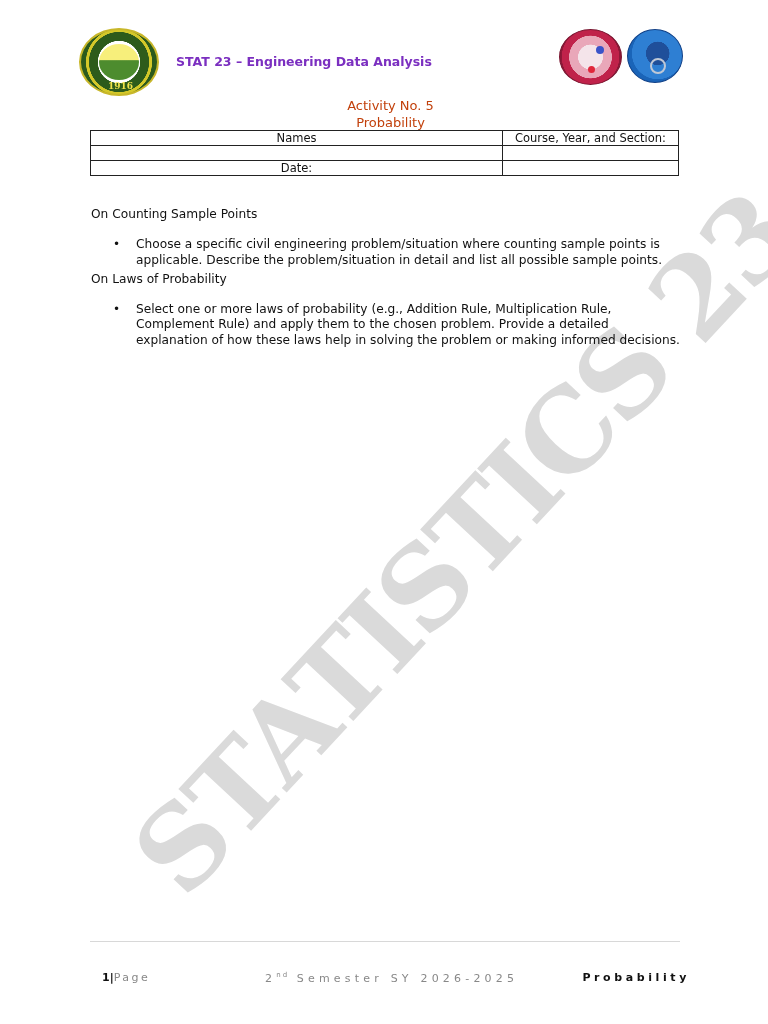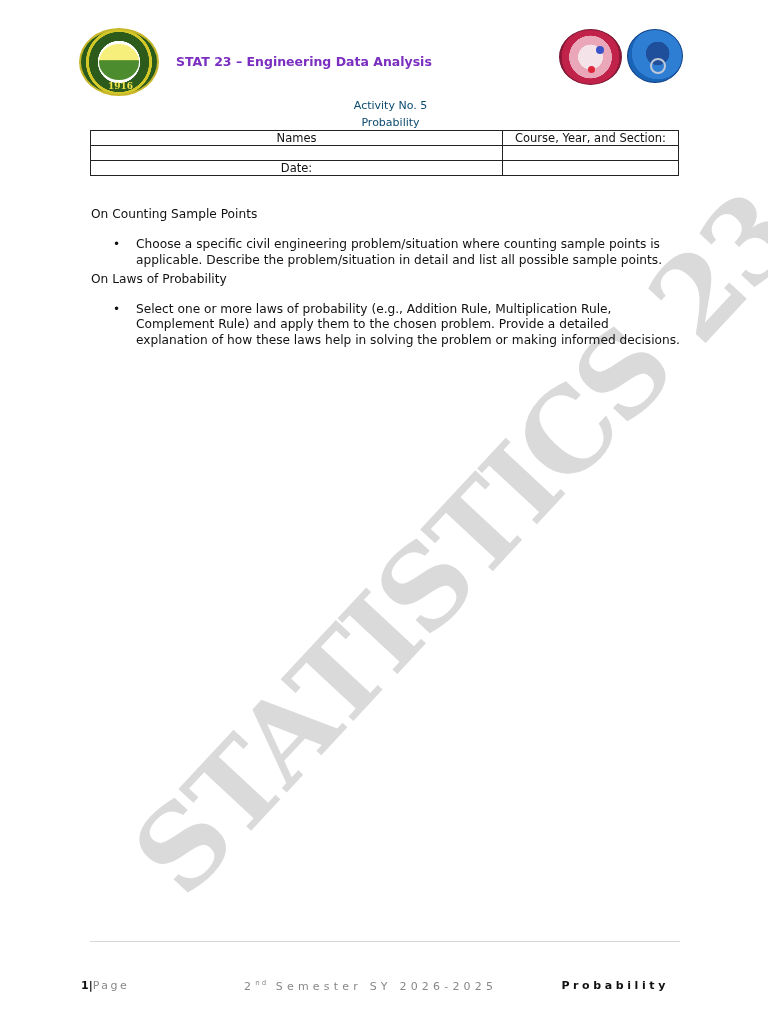--- a/index.html
+++ b/index.html
@@ -21,35 +21,35 @@
       background: radial-gradient(circle at 50% 50%, #f4e4ea 0 30%, #e9a7b9 31% 52%, #c0224a 53% 70%, #8e1838 71% 100%);
       border: 1px solid #7a1530; }
     .logo-red .dot1 { position: absolute; left: 36px; top: 16px; width: 8px; height: 8px; border-radius: 50%; background: #3a53c9; }
     .logo-red .dot2 { position: absolute; left: 28px; top: 36px; width: 7px; height: 7px; border-radius: 50%; background: #e0263b; }
     .logo-blue { position: absolute; left: 627px; top: 29px; width: 56px; height: 54px; border-radius: 50%;
       background: radial-gradient(circle at 55% 45%, #1f4f9a 0 28%, #2e7fd3 29% 62%, #1a64b8 63% 100%);
       border: 1px solid #0f3f86; }
     .logo-blue .ring { position: absolute; left: 22px; top: 28px; width: 16px; height: 16px; border-radius: 50%; border: 2px solid #bfc8d6; }
 
     .title-block { position: absolute; left: 0; top: 97px; width: 768px; text-align: center; z-index: 1; }
-    .title-block div { font-size: 11px; line-height: 17px; color: #0c4a6e; padding-left: 13px; }
+    .title-block div { font-size: 13px; line-height: 17px; color: #c2410c; padding-left: 13px; }
 
     table.info { position: absolute; left: 90px; top: 130px; width: 589px; border-collapse: collapse; z-index: 1; }
     table.info td { border: 1px solid #222; font-size: 11.5px; font-weight: normal; padding: 0 6px; height: 15px; line-height: 14px; vertical-align: middle; text-align: center; }
     table.info td.left { width: 412px; }
 
     .content { position: absolute; left: 91px; top: 206px; width: 590px; z-index: 1; }
     .section-heading { font-size: 12.2px; line-height: 16px; color: #111; }
     .section-heading b { font-weight: normal; }
     .bullet-item { position: relative; padding-left: 45px; margin-top: 15px; font-size: 12.2px; line-height: 15.8px; color: #111; }
     .bullet-item .dot { position: absolute; left: 22px; top: 0; font-size: 12px; }
     .s2 { margin-top: 2px; }
 
     .footer-line { position: absolute; left: 90px; top: 941px; width: 590px; height: 1px; background: #d8d8d8; z-index: 1; }
-    .footer { position: absolute; left: 81px; top: 971px; width: 590px; height: 16px; z-index: 1; font-size: 11px; margin-top: 8px; }
+    .footer { position: absolute; left: 102px; top: 971px; width: 590px; height: 16px; z-index: 1; font-size: 11px; }
     .footer .page { position: absolute; left: 0; top: 0; letter-spacing: 2.5px; color: #888; }
     .footer .page b { color: #111; letter-spacing: 0; }
     .footer .sem { position: absolute; left: 163px; top: 0; letter-spacing: 4.2px; color: #888; }
     .footer .sem sup { font-size: 7px; letter-spacing: 2px; vertical-align: 5px; }
     .footer .author { position: absolute; right: 2px; top: 0; letter-spacing: 3.6px; font-weight: bold; color: #111; }
   </style>
 </head>
 <body>
 
 <div class="wm-wrap">

